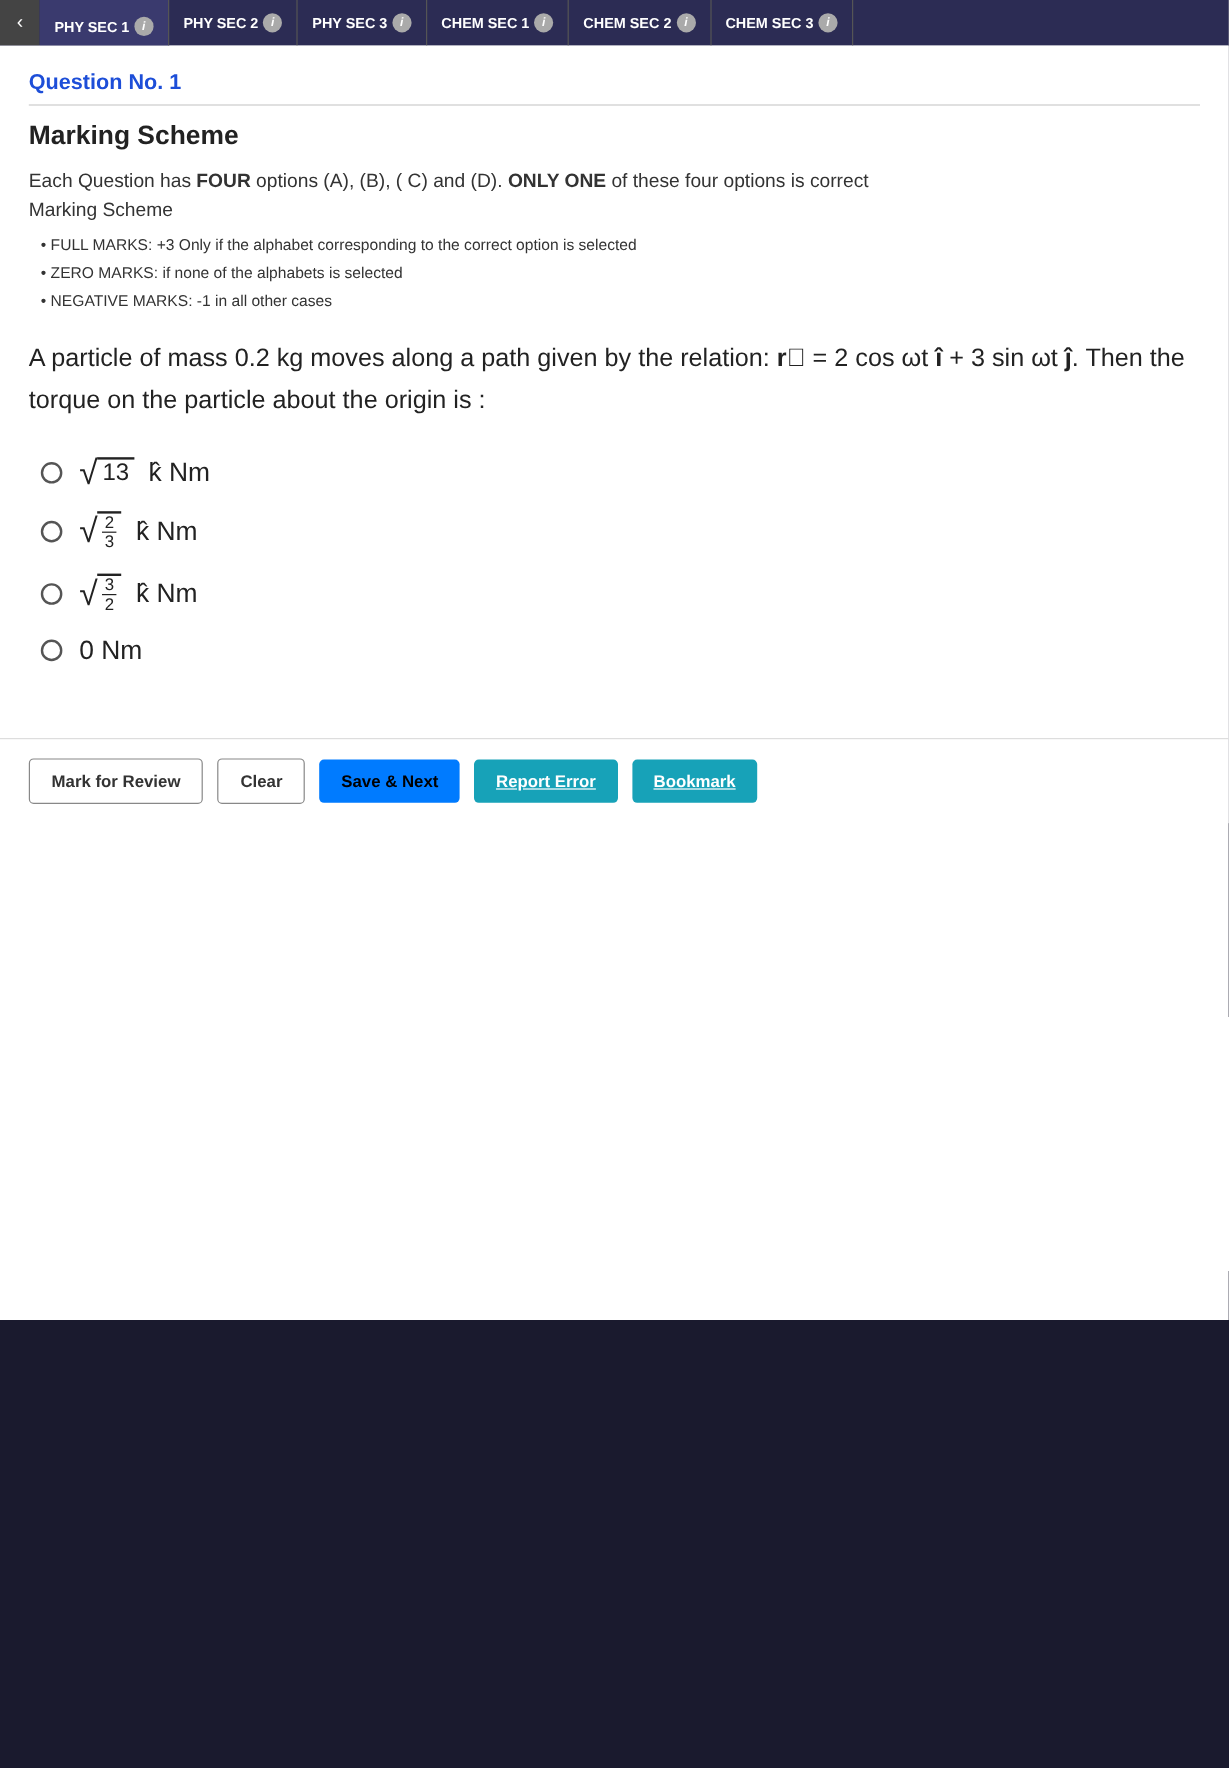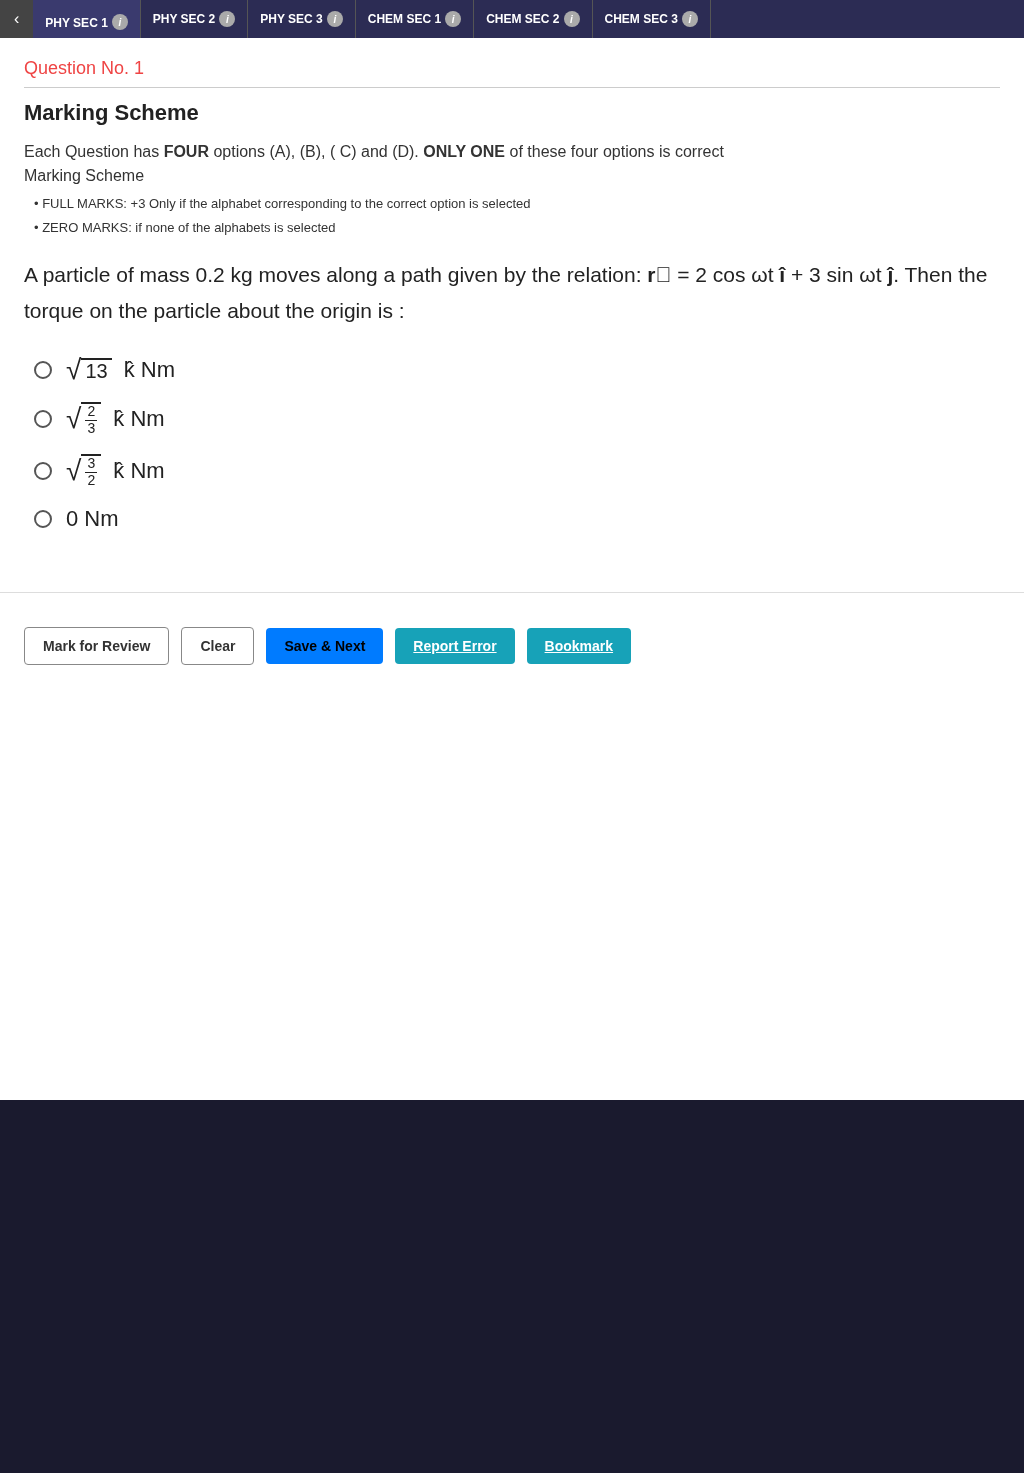--- a/index.html
+++ b/index.html
@@ -63,22 +63,22 @@
       font-style: italic;
       font-weight: bold;
     }
     
     .content-area {
       padding: 20px 24px;
       background: #fff;
     }
     .question-no {
       font-size: 18px;
-      font-weight: 400;
-      color: #ef4444;
+      font-weight: 700;
+      color: #1d4ed8;
       margin-bottom: 12px;
       border-bottom: 1px solid #ccc;
       padding-bottom: 8px;
     }
     .marking-scheme-title {
       font-size: 22px;
       font-weight: bold;
       color: #222;
       margin-bottom: 14px;
     }
@@ -177,21 +177,20 @@
       border-top: 1px solid #ddd;
       background: #fff;
     }
     .btn {
       padding: 10px 18px;
       font-size: 14px;
       font-weight: 600;
       border: none;
       border-radius: 4px;
       cursor: pointer;
-      margin-top: 18px;
     }
     .btn-outline {
       background: #fff;
       border: 1px solid #888;
       color: #333;
     }
     .btn-blue {
       background: #007bff;
       color: #000000;
     }
@@ -246,20 +245,21 @@
     <div class="marking-scheme-title">Marking Scheme</div>
 
     <p class="marking-scheme-desc">
       Each Question has <strong>FOUR</strong> options (A), (B), ( C) and (D). <strong>ONLY ONE</strong> of these four options is correct<br>
       <span>Marking Scheme</span>
     </p>
 
     <ul class="marking-list">
       <li>FULL MARKS: +3 Only if the alphabet corresponding to the correct option is selected</li>
       <li>ZERO MARKS: if none of the alphabets is selected</li>
+      <li>NEGATIVE MARKS: -1 in all other cases</li>
     </ul>
 
     <p class="question-text">
       A particle of mass 0.2 kg moves along a path given by the relation: 
       <strong>r⃗</strong> = 2 cos ωt <strong>î</strong> + 3 sin ωt <strong>ĵ</strong>. Then
       the torque on the particle about the origin is :
     </p>
 
     <div class="options-container">
 

